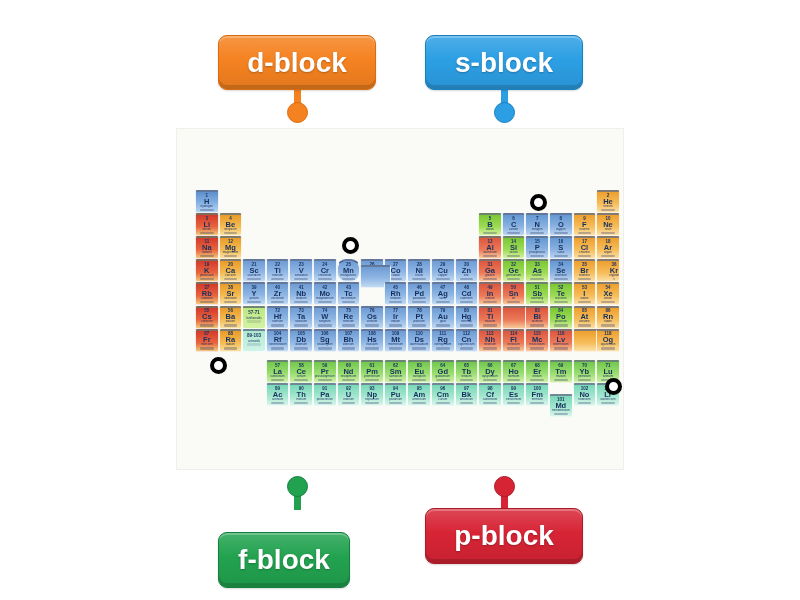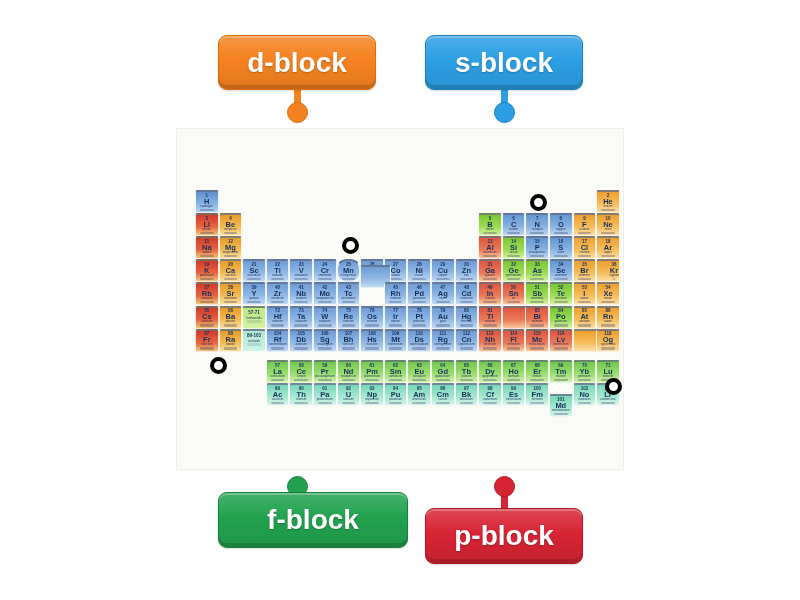--- a/index.html
+++ b/index.html
@@ -668,21 +668,21 @@
       <div>
         <div class="stem" style="left: 500.5px; background: rgb(44, 159, 228); top: 88px; height: 16px;"></div>
         <div class="ball" style="left: 493.5px; background: rgb(44, 159, 228); border: 1px solid rgb(23, 128, 191); box-sizing: border-box; top: 102px;"></div>
         <div class="label-box" style="left: 425px; top: 35px; width: 158px; height: 55px; background: linear-gradient(rgba(255, 255, 255, 0.16), rgba(255, 255, 255, 0) 45%, rgba(0, 0, 0, 0.08)), rgb(44, 159, 228); border: 1px solid rgb(23, 128, 191);">
           <span>s-block</span>
         </div>
       </div>
       <div>
         <div class="stem" style="left: 293.5px; background: rgb(34, 162, 79); top: 494px; height: 16px;"></div>
         <div class="ball" style="left: 286.5px; background: rgb(34, 162, 79); border: 1px solid rgb(18, 128, 64); box-sizing: border-box; top: 476px;"></div>
-        <div class="label-box" style="left: 218px; top: 492px; width: 190px; height: 56px; background: linear-gradient(rgba(255, 255, 255, 0.16), rgba(255, 255, 255, 0) 45%, rgba(0, 0, 0, 0.08)), rgb(34, 162, 79); border: 1px solid rgb(18, 128, 64);">
+        <div class="label-box" style="left: 218px; top: 532px; width: 132px; height: 56px; background: linear-gradient(rgba(255, 255, 255, 0.16), rgba(255, 255, 255, 0) 45%, rgba(0, 0, 0, 0.08)), rgb(34, 162, 79); border: 1px solid rgb(18, 128, 64);">
           <span>f-block</span>
         </div>
       </div>
       <div>
         <div class="stem" style="left: 500.5px; background: rgb(215, 36, 53); top: 494px; height: 16px;"></div>
         <div class="ball" style="left: 493.5px; background: rgb(215, 36, 53); border: 1px solid rgb(170, 27, 41); box-sizing: border-box; top: 476px;"></div>
         <div class="label-box" style="left: 425px; top: 508px; width: 158px; height: 56px; background: linear-gradient(rgba(255, 255, 255, 0.16), rgba(255, 255, 255, 0) 45%, rgba(0, 0, 0, 0.08)), rgb(215, 36, 53); border: 1px solid rgb(170, 27, 41);">
           <span>p-block</span>
         </div>
       </div>

